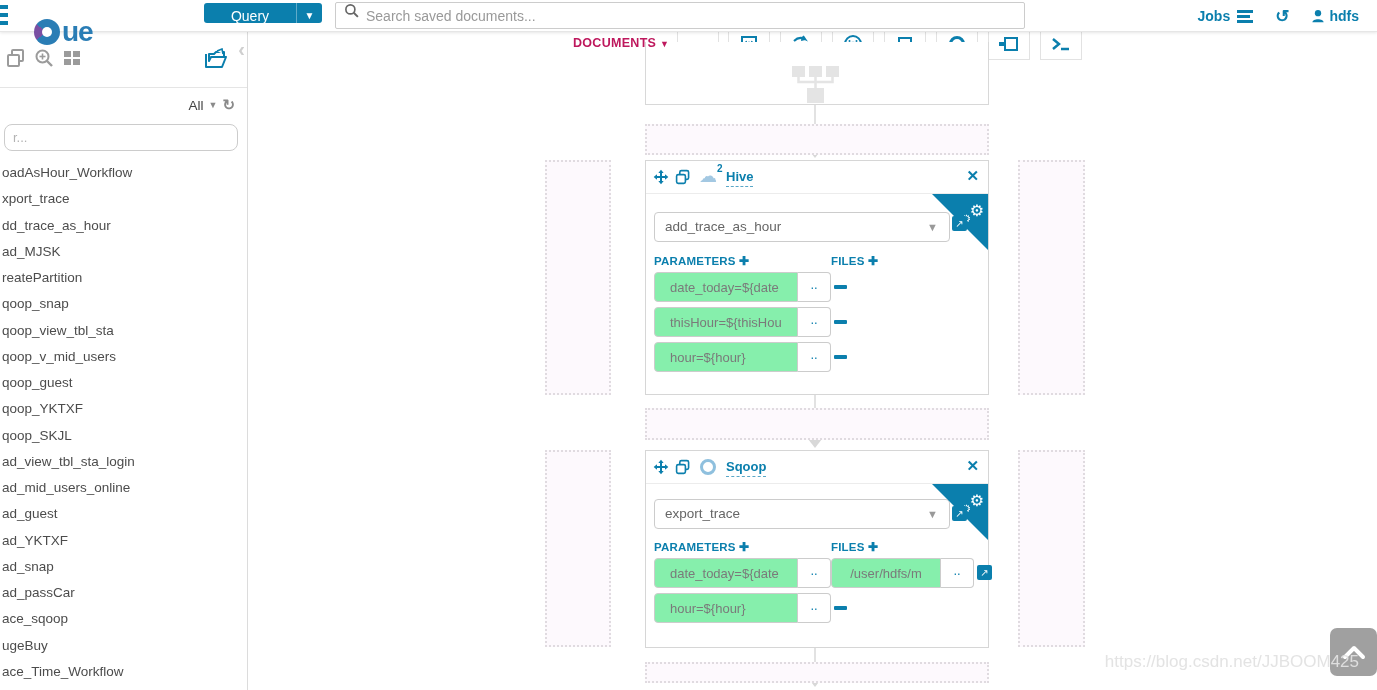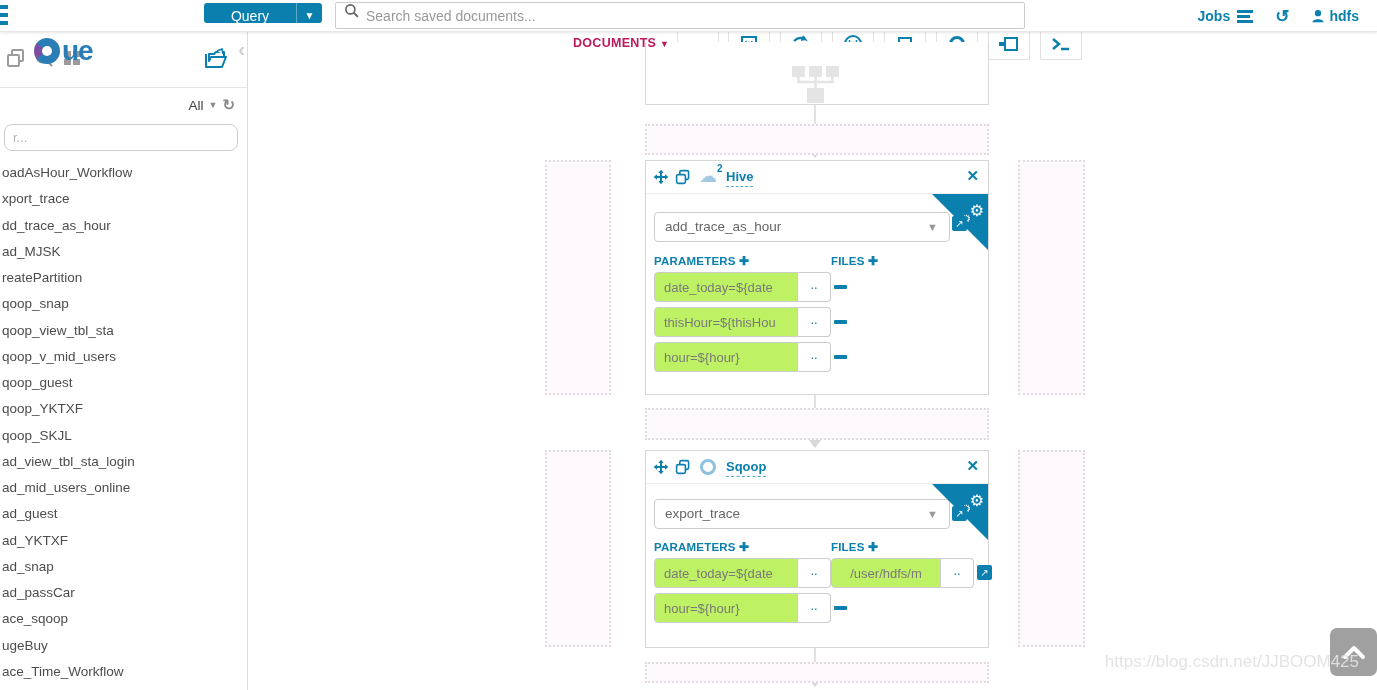--- a/index.html
+++ b/index.html
@@ -5,21 +5,21 @@
   * { margin:0; padding:0; box-sizing:border-box; }
   html,body { width:1377px; height:690px; overflow:hidden; background:#fff;
     font-family:"Liberation Sans", sans-serif; }
   .page { position:relative; width:1377px; height:690px; overflow:hidden; background:#fff; }
 
   
   .topbar { position:absolute; left:0; top:0; width:1377px; height:32px; background:#fff;
     border-bottom:1px solid #e6e6e6; box-shadow:0 1px 3px rgba(0,0,0,.10); z-index:20; }
   .hamburger { position:absolute; left:-14px; top:5px; width:22px; height:22px; }
   .hamburger div { width:22px; height:4px; background:#0b7fad; margin-bottom:4px; }
-  .logo { position:absolute; left:34px; top:1px; height:44px; display:flex; align-items:flex-start;margin-top:37px; }
+  .logo { position:absolute; left:34px; top:1px; height:44px; display:flex; align-items:flex-end; }
   .logo-mark { width:26px; height:26px; border-radius:50%;
     background:conic-gradient(#2a7db5 0 65%, #7a4fa3 65% 85%, #2a7db5 85%); position:relative; }
   .logo-mark::after { content:""; position:absolute; left:8px; top:8px; width:10px; height:10px;
     border-radius:50%; background:#fff; }
   .logo-text { font-size:28px; font-weight:800; color:#2a7db5; letter-spacing:-1px; margin-left:2px;
     line-height:26px; }
   .query-btn { position:absolute; left:204px; top:3px; width:118px; height:20px; background:#0b7fad;
     border-radius:3px; color:#fff; display:flex; }
   .query-main { flex:1; text-align:center; line-height:27px; font-size:14px; }
   .query-caret { width:26px; border-left:1px solid rgba(255,255,255,.35); text-align:center;
@@ -77,22 +77,22 @@
     border-left:56px solid transparent; z-index:4; }
   .fold-gear { position:absolute; color:#fff; z-index:5; }
   .extlink { position:absolute; width:15px; height:15px; background:#0b7fad; border-radius:2px;
     color:#fff; font-size:10px; line-height:15px; text-align:center; z-index:6; cursor:pointer; }
   .selectbox { position:absolute; height:30px; border:1px solid #ccc; border-radius:4px; background:#fff;
     color:#666; font-size:13.5px; line-height:28px; padding-left:10px; cursor:pointer; }
   .selectbox .sel-caret { position:absolute; right:11px; top:0; color:#999; font-size:11px; }
   .sec-label { position:absolute; color:#0b7fad; font-size:11.5px; font-weight:bold; letter-spacing:.2px; }
   .plus-ic { color:#0b7fad; font-weight:bold; font-size:12px; }
   .pgroup { position:absolute; display:flex; }
-  .pin { height:30px; border:1px solid #ccc; border-radius:4px 0 0 4px; padding:0 9px; color:#7a7a7a;
-    font-size:13px; outline:none; background:#bef264; font-family:"Liberation Sans", sans-serif; }
+  .pin { height:30px; border:1px solid #ccc; border-radius:4px 0 0 4px; padding:0 15px; color:#7a7a7a;
+    font-size:13px; outline:none; background:#86efac; font-family:"Liberation Sans", sans-serif; }
   .dots { width:33px; height:30px; border:1px solid #ccc; border-left:none; border-radius:0 4px 4px 0;
     color:#0b7fad; text-align:center; line-height:24px; font-size:13px; background:#fff; cursor:pointer; }
   .minus { position:absolute; width:13px; height:4px; background:#0b7fad; border-radius:1px; cursor:pointer; }
 
   
   .dashzone { position:absolute; border:2px dotted #e0dbe0; background:#fdf9fd; z-index:2; }
   .conn { position:absolute; width:2px; background:#e2e2e2; z-index:1; }
   .arrowhead { position:absolute; width:0; height:0; border-left:7px solid transparent;
     border-right:7px solid transparent; border-top:9px solid #d8d8d8; z-index:1; }
   .forknode { position:absolute; background:#fff; border:1px solid #d8d8d8; border-top:none; z-index:1; }

